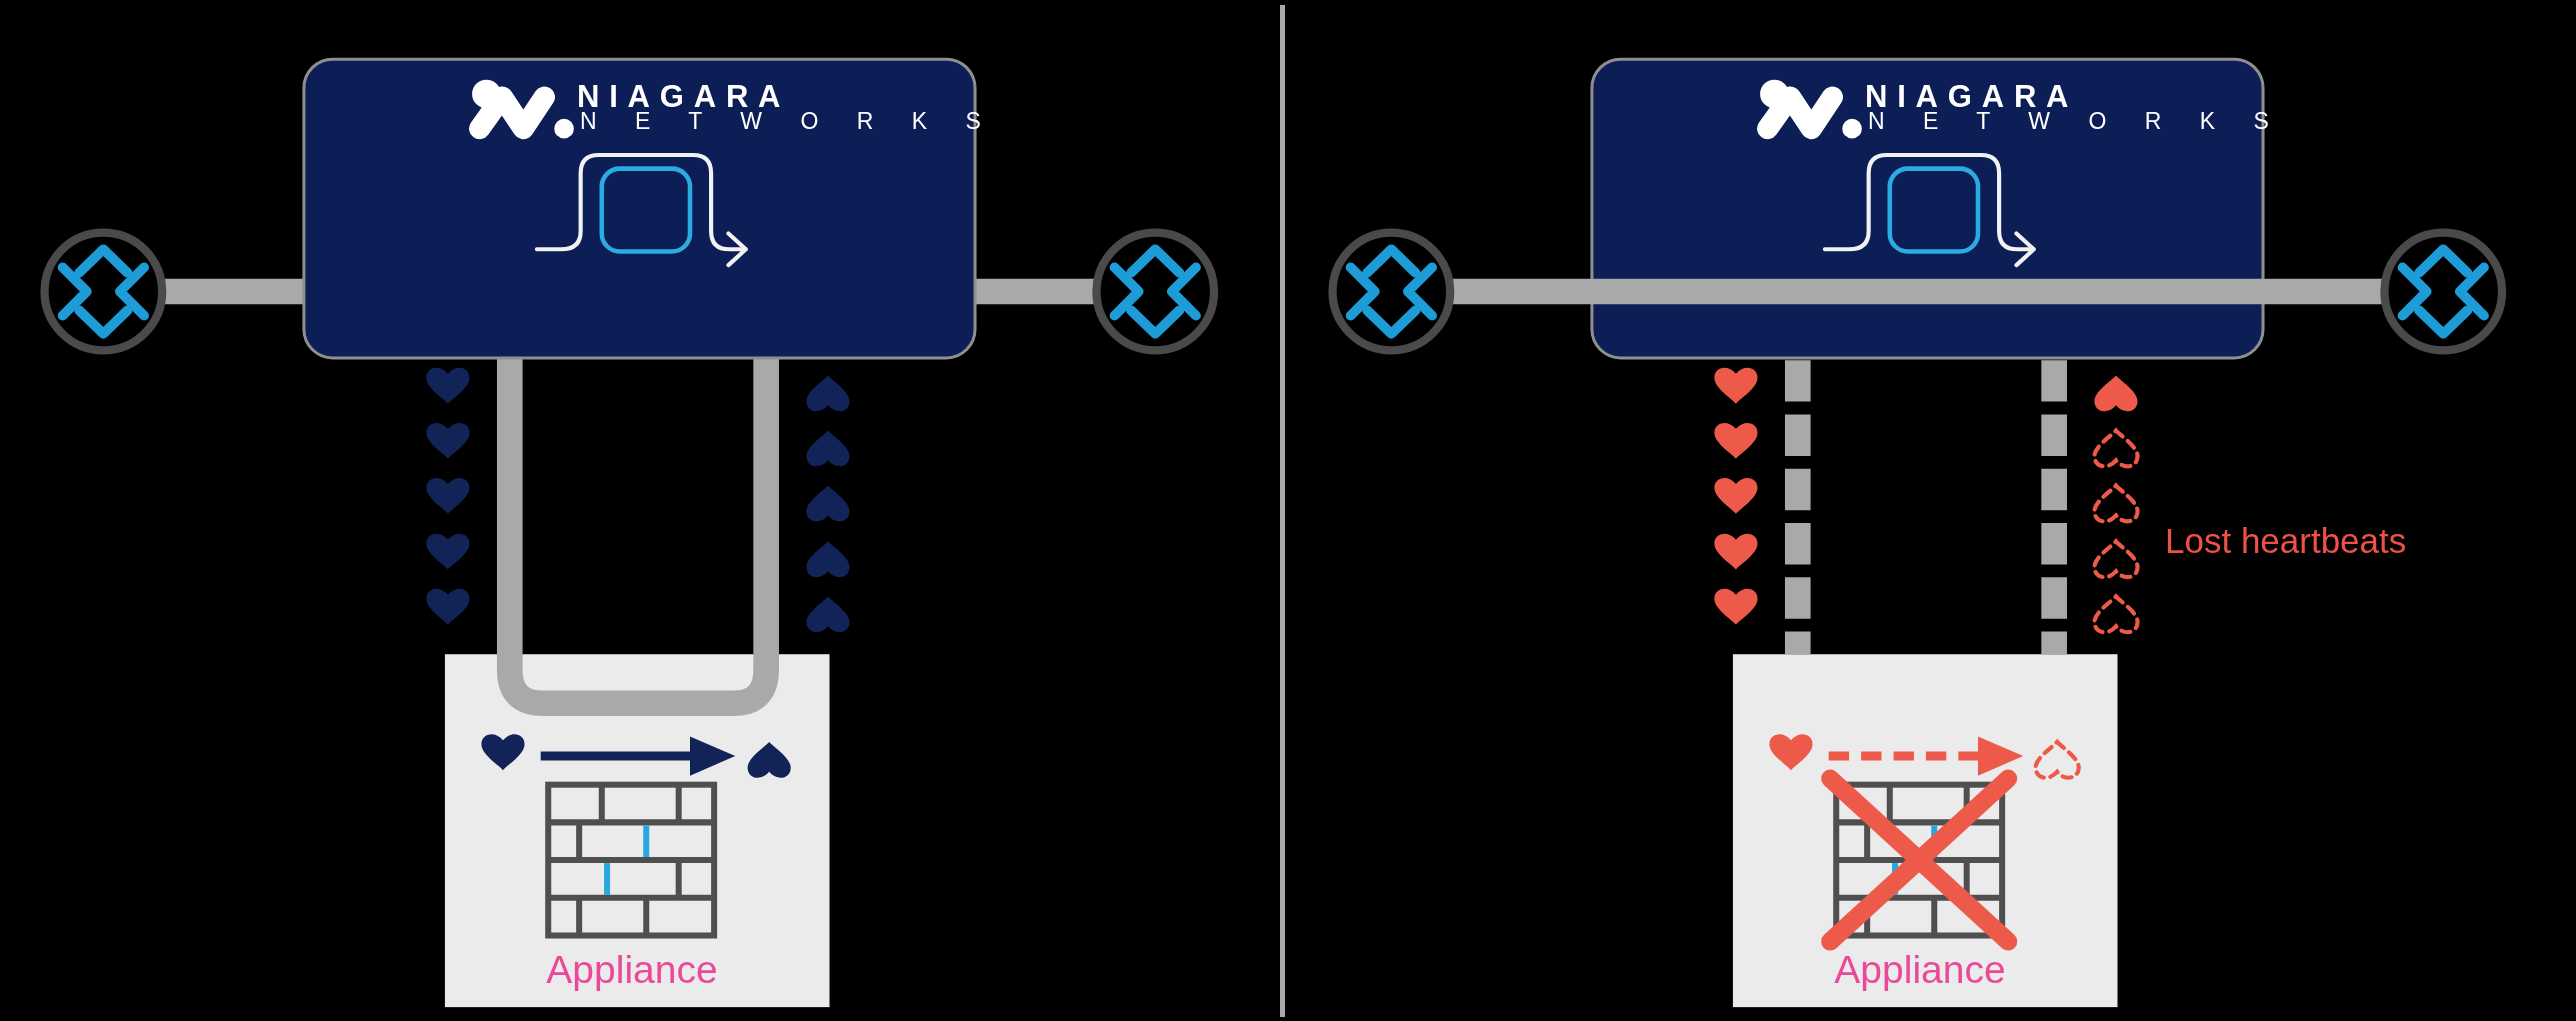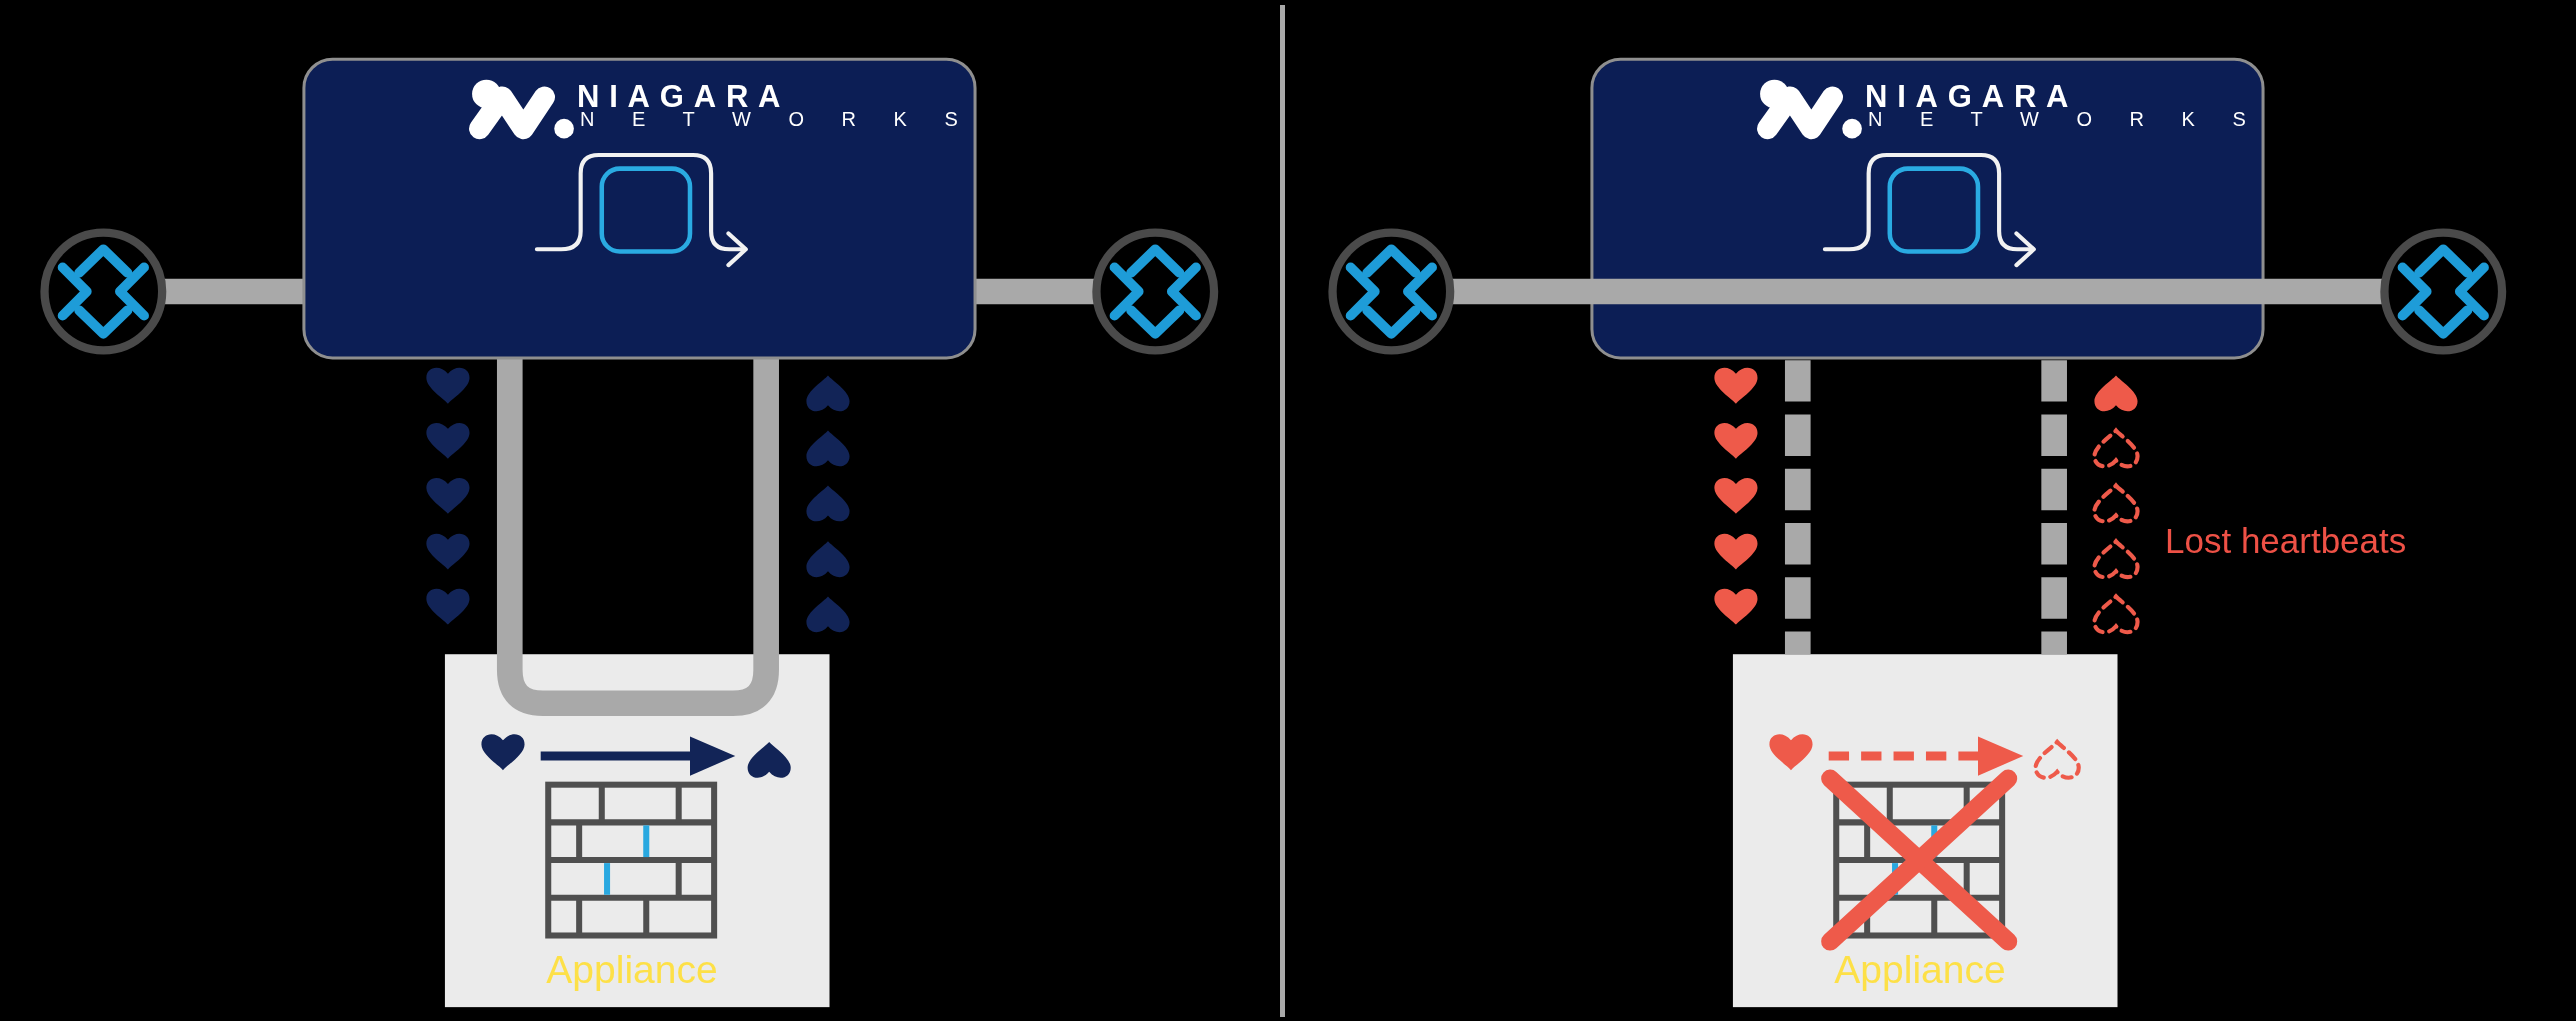--- a/index.html
+++ b/index.html
@@ -4,24 +4,24 @@
 <style>
   html,body{margin:0;padding:0;background:#000;}
   .stage{position:relative;width:2576px;height:1021px;background:#000;overflow:hidden;
          font-family:"Liberation Sans","DejaVu Sans",sans-serif;}
   .panel{position:absolute;top:8px;width:1288px;height:1021px;}
   .panel svg{position:absolute;left:0;top:0;}
   .divider{position:absolute;left:1280px;top:4.5px;width:5.3px;height:1012px;background:#a9a9a9;}
   .brand{position:absolute;pointer-events:none;}
   .brand-name{position:absolute;left:577px;top:71px;color:#ffffff;font-size:31px;font-weight:bold;
               letter-spacing:9.8px;white-space:nowrap;}
-  .brand-sub{position:absolute;left:580px;top:100px;color:#ffffff;font-size:20px;font-weight:400;
+  .brand-sub{position:absolute;left:580px;top:100px;color:#ffffff;font-size:23px;font-weight:400;
              letter-spacing:16px;white-space:nowrap;}
   .appliance-label{position:absolute;left:445px;top:940px;width:374px;text-align:center;
-                   color:#fde047;font-size:39px;}
+                   color:#ec4899;font-size:39px;}
   .lost-label{position:absolute;left:877px;top:513px;color:#ee5146;font-size:35px;white-space:nowrap;text-align:right;}
 </style>
 </head>
 <body>
 
 <div class="stage">
 
   <svg width="0" height="0" style="position:absolute">
     <defs>
       <path id="def-heart" d="M0,17 C-5,11 -26,-2 -26,-14 C-26,-27 -10,-31 0,-19 C10,-31 26,-27 26,-14 C26,-2 5,11 0,17 Z"></path>

